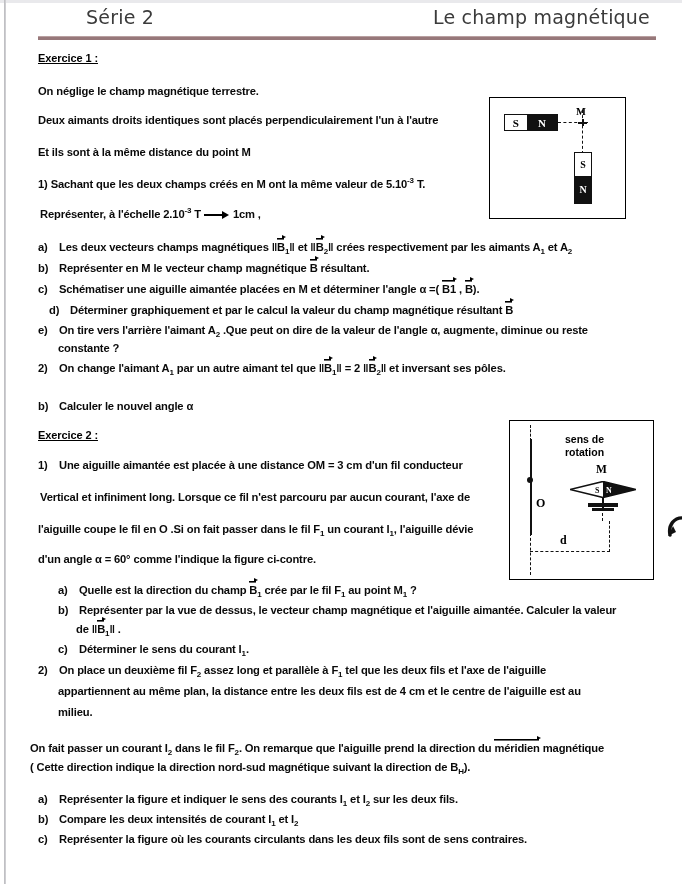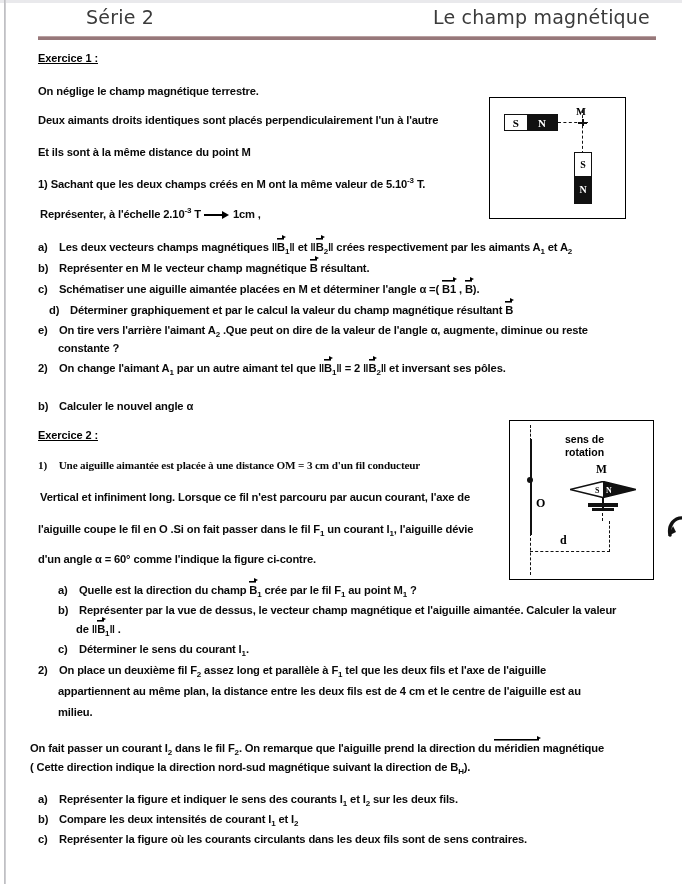--- a/index.html
+++ b/index.html
@@ -448,21 +448,21 @@
     <div class="cross-mark"></div>
     <div class="point-m-label">M</div>
     <div class="magnet-v">
       <div class="pole-s">S</div>
       <div class="pole-n">N</div>
     </div>
   </div>
 
   <div class="ex-title" style="left:38px; top:429px;">Exercice 2 :</div>
 
-  <div class="doc-text" style="left:38px; top:459px; width:460px;font-family:Liberation Serif, serif;">
+  <div class="doc-text" style="left:38px; top:459px; width:460px;">
     <span class="item-label" style="width:18px;">1)</span>
     <span>Une aiguille aimantée est placée à une distance OM = 3 cm d'un fil conducteur</span>
   </div>
   <div class="doc-text" style="left:40px; top:491px; width:460px;">Vertical et infiniment long. Lorsque ce fil n'est parcouru par aucun courant, l'axe de</div>
   <div class="doc-text" style="left:38px; top:523px; width:465px;">l'aiguille coupe le fil en <b>O</b> .Si on fait passer dans le fil <b>F<sub>1</sub></b> un courant <b>I<sub>1</sub></b>, l'aiguille dévie</div>
   <div class="doc-text" style="left:38px; top:553px; width:460px;">d'un angle α = 60° comme l'indique la figure ci-contre.</div>
 
   <div class="doc-text" style="left:58px; top:583px; width:595px;">
     <span class="item-label" style="width:18px;">a)</span>
     <span>Quelle est la direction du champ <span class="vec">B</span><sub>1</sub> crée par le fil <b>F<sub>1</sub></b> au point <b>M<sub>1</sub></b> ?</span>

